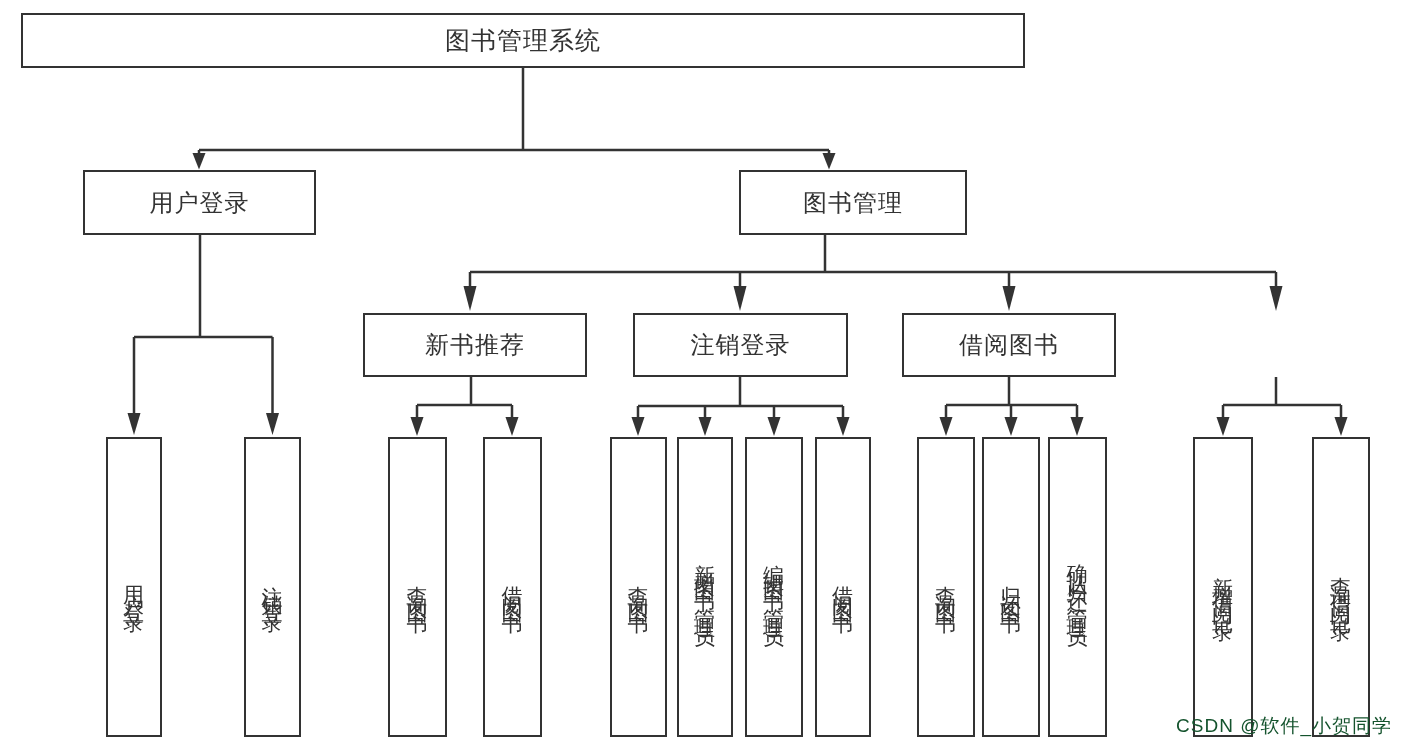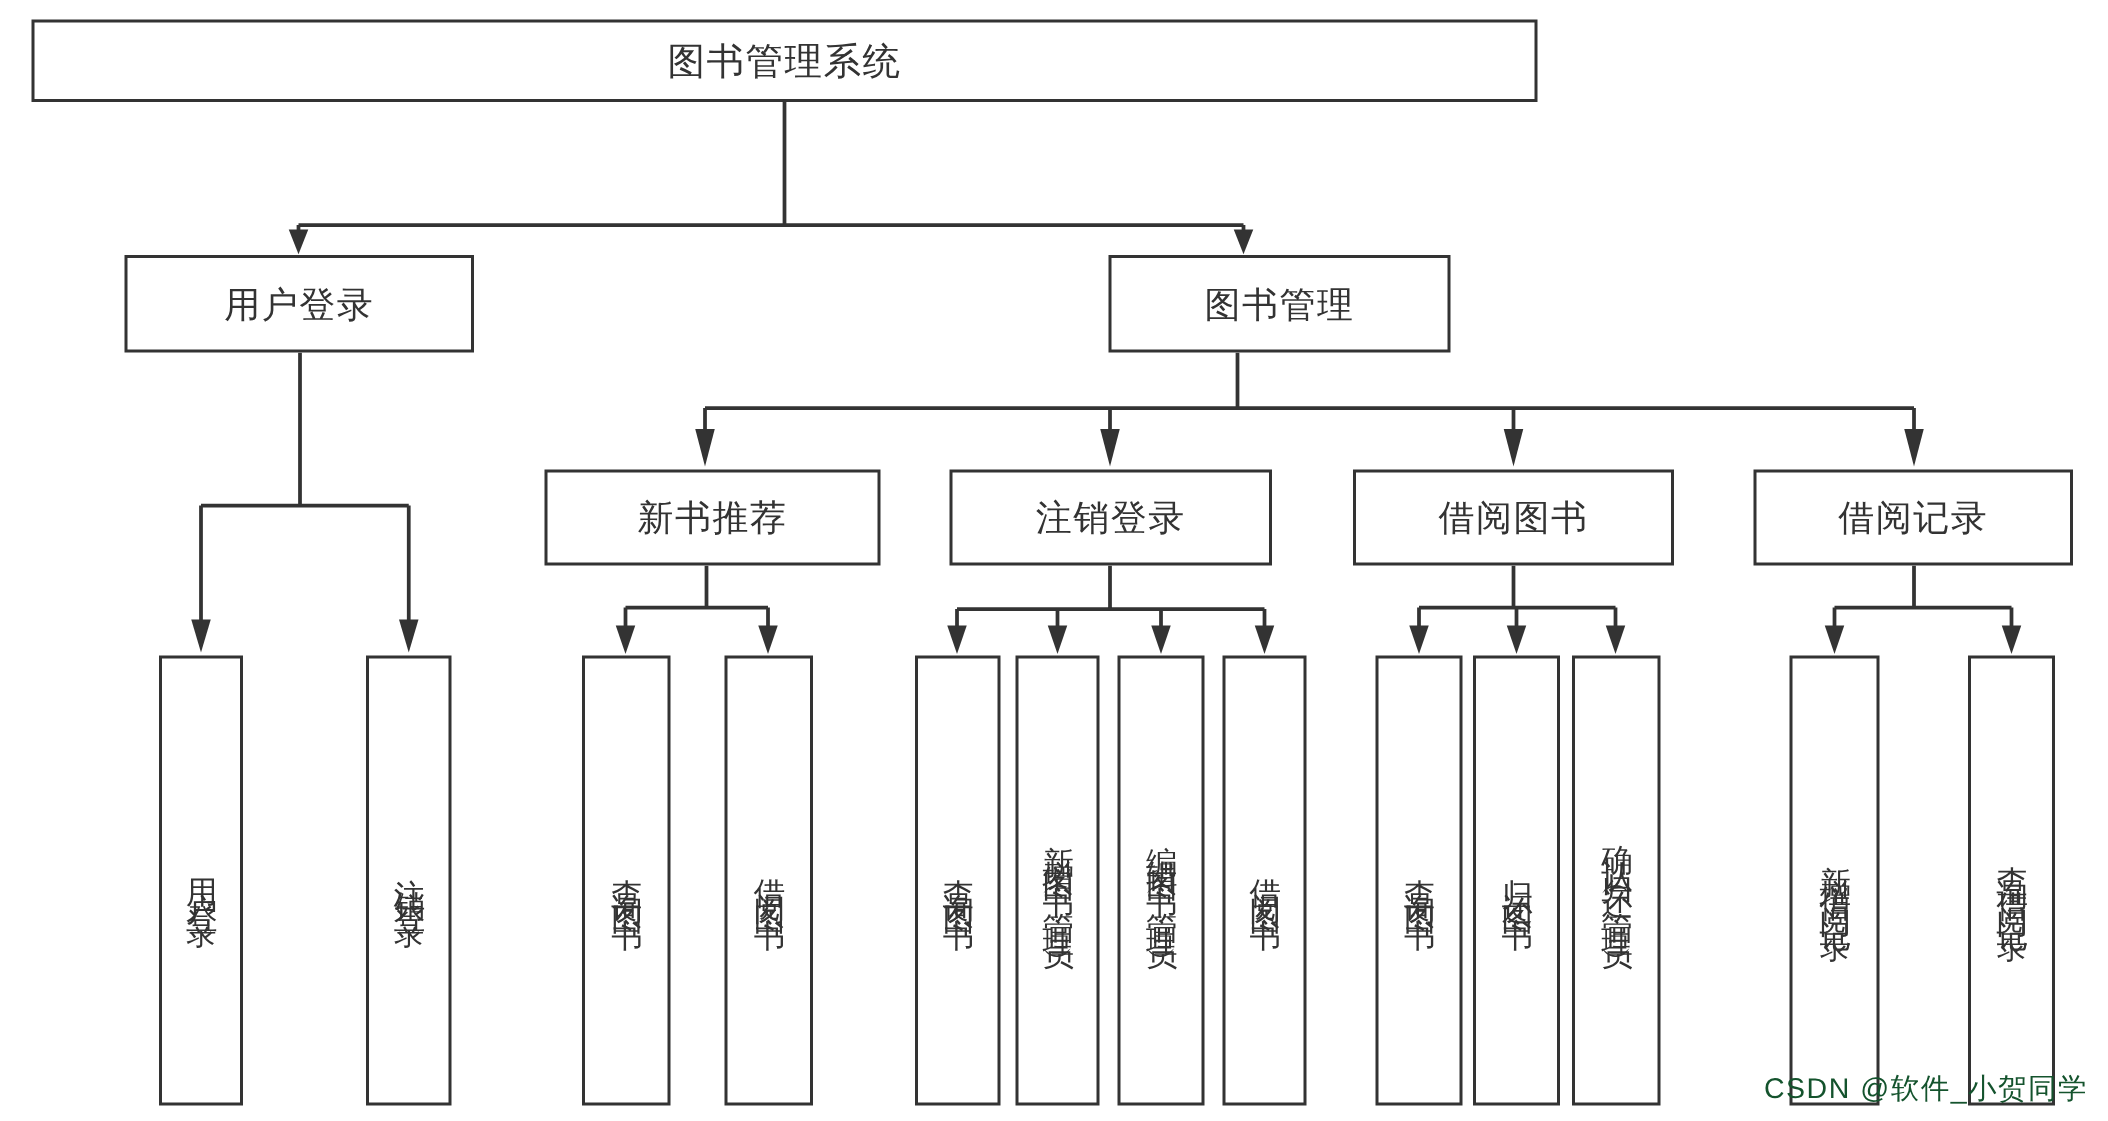--- a/index.html
+++ b/index.html
@@ -82,23 +82,20 @@
 
   <div class="node h" style="left:363px;top:313px;width:224px;height:64px;">
     <span class="label">新书推荐</span>
   </div>
   <div class="node h" style="left:633px;top:313px;width:215px;height:64px;">
     <span class="label">注销登录</span>
   </div>
   <div class="node h" style="left:902px;top:313px;width:214px;height:64px;">
     <span class="label">借阅图书</span>
   </div>
-  <div class="node h" style="left:1169px;top:313px;width:213px;height:64px;">
-    <span class="label">借阅记录</span>
-  </div>
 
   <div class="node v" style="left:106px;top:437px;width:56px;height:300px;">
     <span class="label">用户登录</span>
   </div>
   <div class="node v" style="left:244px;top:437px;width:57px;height:300px;">
     <span class="label">注销登录</span>
   </div>
 
   <div class="node v" style="left:388px;top:437px;width:59px;height:300px;">
     <span class="label">查询图书</span>

